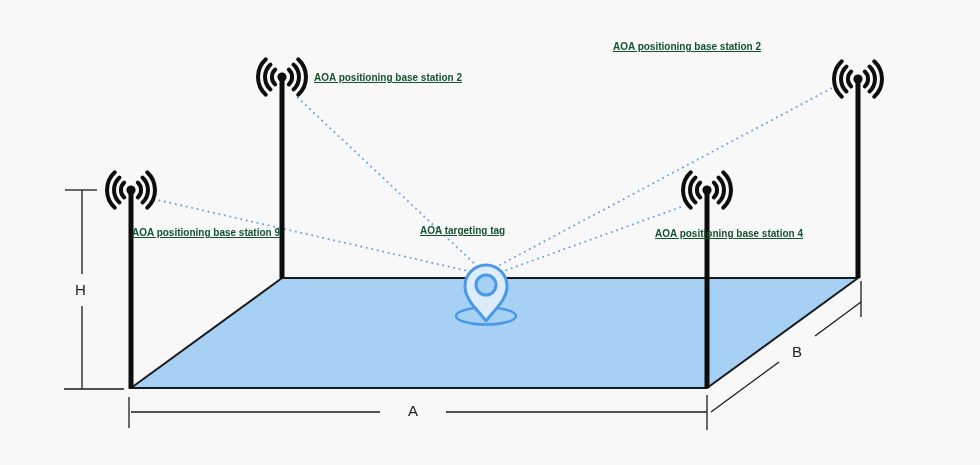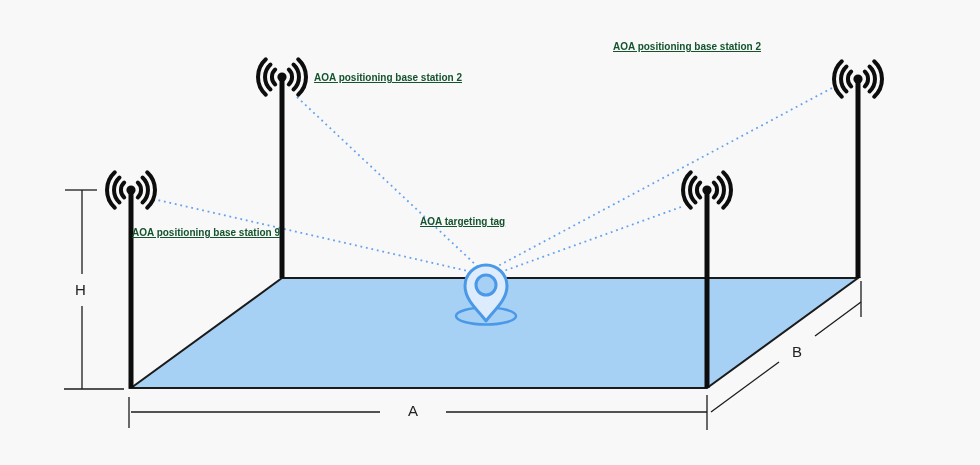--- a/index.html
+++ b/index.html
@@ -94,18 +94,19 @@
     <g>
       <ellipse cx="486" cy="316" rx="30" ry="8.5" fill="none" stroke="#4a98e8" stroke-width="2.5"></ellipse>
       <path d="M 486 321 C 480 312 465 301 465 286 A 21 21 0 1 1 507 286 C 507 301 492 312 486 321 Z" fill="#dcecfc" stroke="#4a98e8" stroke-width="3" stroke-linejoin="round"></path>
       <circle cx="486" cy="285" r="10" fill="#a6d1f4" stroke="#4a98e8" stroke-width="3"></circle>
     </g>
   </svg>
 
   <div class="lbl" style="left:314px;top:70px;">AOA positioning base station 2</div>
   <div class="lbl" style="left:613px;top:39px;">AOA positioning base station 2</div>
   <div class="lbl" style="left:132px;top:225px;">AOA positioning base station 9</div>
-  <div class="lbl" style="left:420px;top:214px;">AOA targeting tag</div>
+  <div class="lbl" style="left:655px;top:226px;">AOA positioning base station 4</div>
+  <div class="lbl" style="left:420px;top:223px;">AOA targeting tag</div>
 
   <div class="dim" style="left:75px;top:282px;">H</div>
   <div class="dim" style="left:408px;top:403px;">A</div>
   <div class="dim" style="left:792px;top:344px;">B</div>
 </div>
 
 </body></html>

